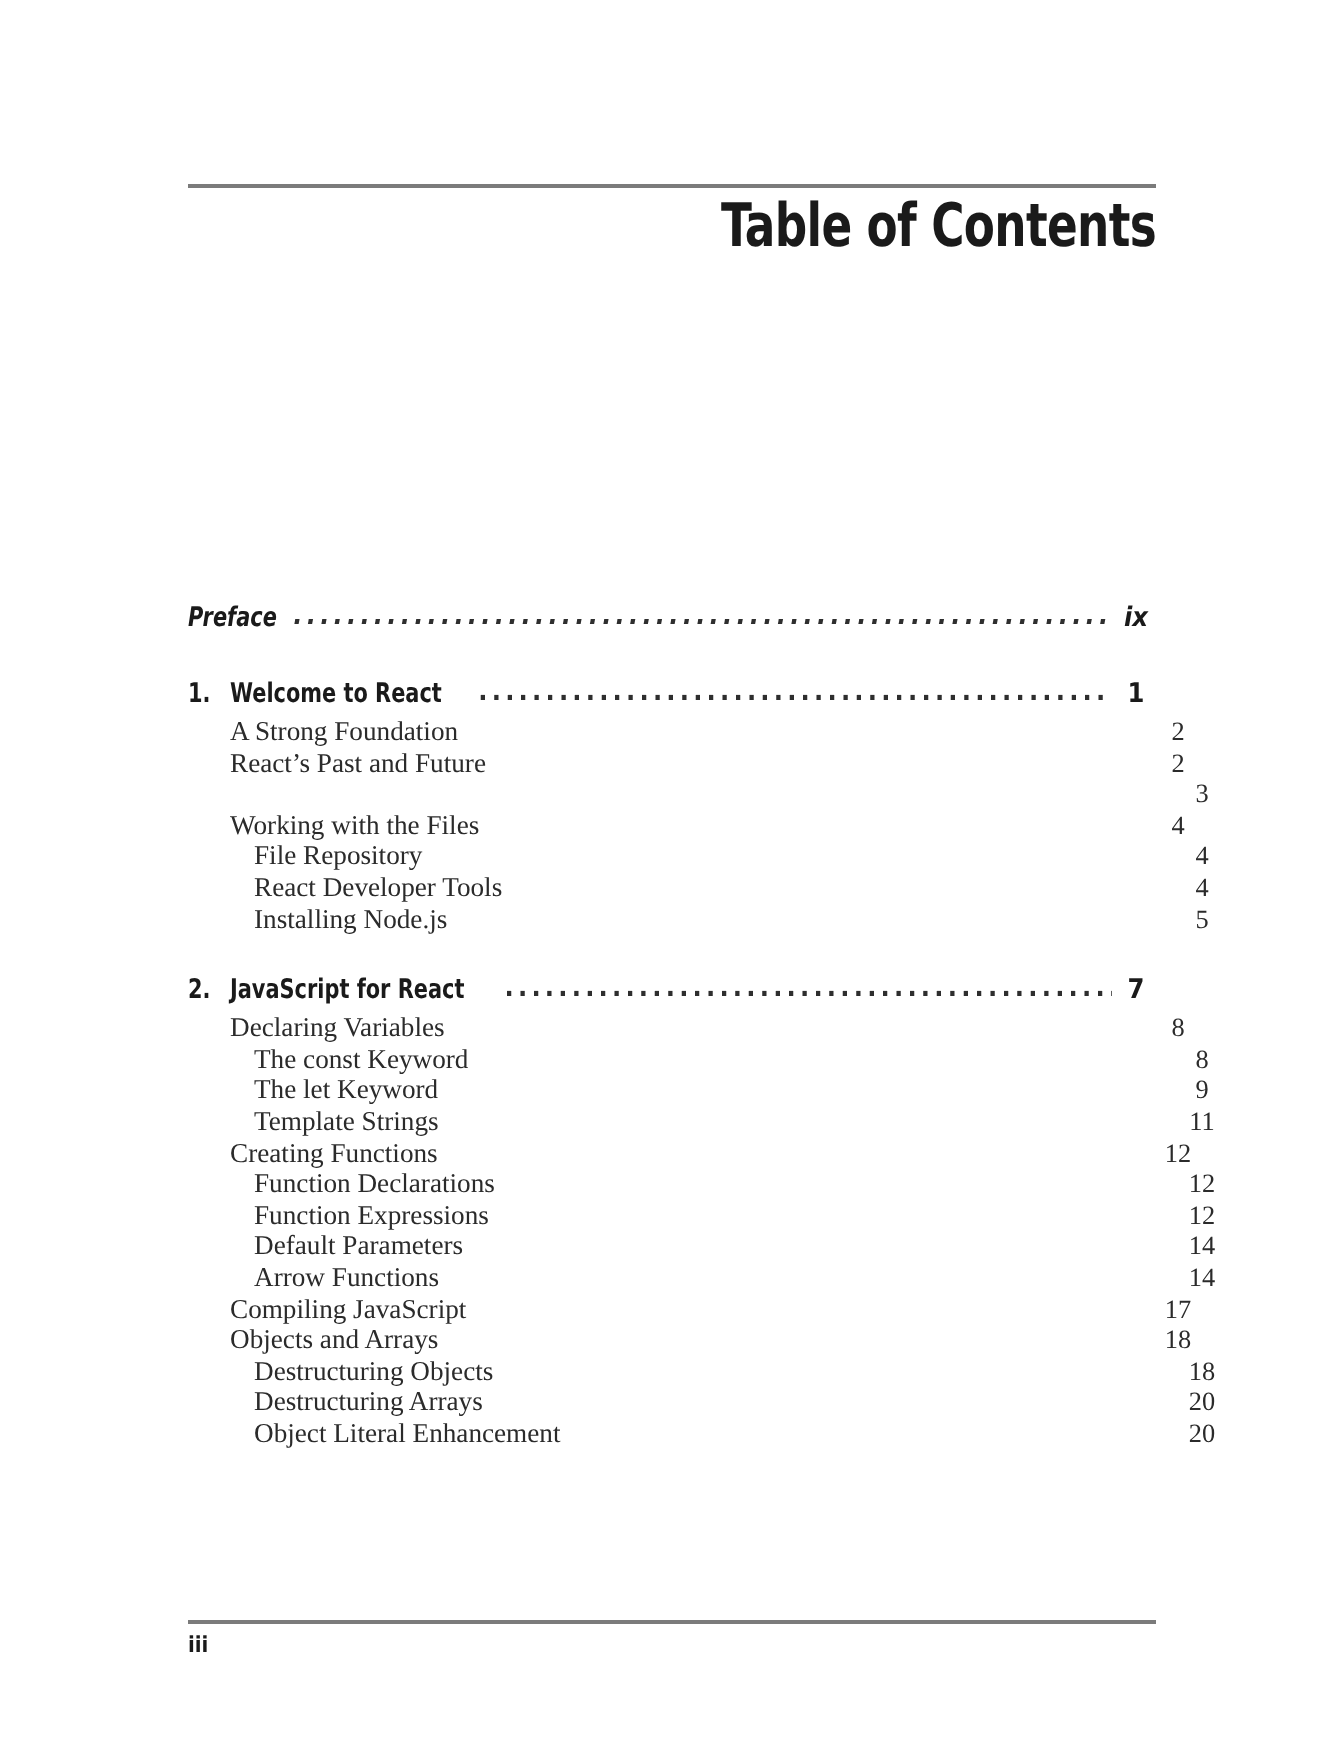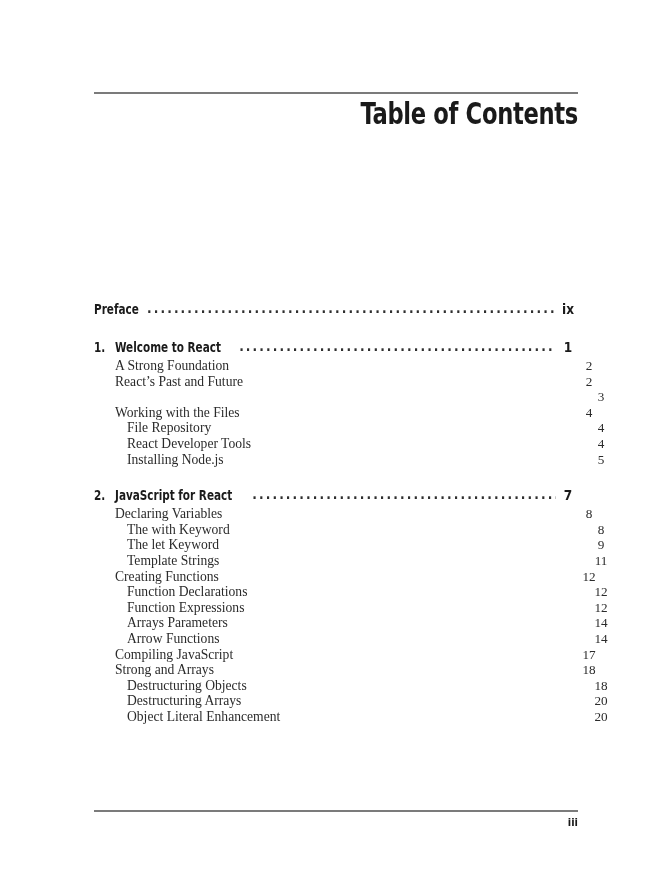--- a/index.html
+++ b/index.html
@@ -87,20 +87,21 @@
   .toc-leader.blank { visibility: hidden; }
 
   
   .row-front {
     font-family: "Liberation Sans Narrow", "DejaVu Sans Condensed", "Liberation Sans", sans-serif;
     font-weight: bold;
     font-size: 13.5px;
     line-height: 17px;
     color: #1a1a1a;
     margin-bottom: 21px;
+    font-style: italic;
   }
   .row-front .toc-label { transform: scaleX(0.86); transform-origin: left center; }
   .row-front .toc-page  { font-size: 13.5px; }
   .row-front .toc-leader {
     font-size: 13.5px;
     letter-spacing: 2.1px;
     position: relative;
     top: -1px;
   }
 
@@ -152,21 +153,20 @@
     top: 810px;
     width: 484px;
     height: 0;
     border-top: 2px solid #7b7b7b;
   }
   .folio {
     position: absolute;
     left: 94px;
     top: 816px;
     width: 484px;
-    text-align: right;
     font-family: "Liberation Sans Narrow", "DejaVu Sans Condensed", "Liberation Sans", sans-serif;
     font-weight: bold;
     font-size: 11px;
     color: #1a1a1a;
   }
 </style>
 </head>
 <body>
 
 <div class="page">
@@ -229,21 +229,21 @@
           <span class="toc-label">JavaScript for React</span>
           <span class="toc-leader">....................................................................................................................................................................................................................................................................</span>
           <span class="toc-page">7</span>
         </div>
         <div class="toc-row row-sec">
           <span class="toc-label">Declaring Variables</span>
           <span class="toc-leader blank">....................................................................................................................................................................................................................................................................</span>
           <span class="toc-page">8</span>
         </div>
         <div class="toc-row row-sub">
-          <span class="toc-label">The with Keyword</span>
+          <span class="toc-label">The const Keyword</span>
           <span class="toc-leader blank">....................................................................................................................................................................................................................................................................</span>
           <span class="toc-page">8</span>
         </div>
         <div class="toc-row row-sub">
           <span class="toc-label">The let Keyword</span>
           <span class="toc-leader blank">....................................................................................................................................................................................................................................................................</span>
           <span class="toc-page">9</span>
         </div>
         <div class="toc-row row-sub">
           <span class="toc-label">Template Strings</span>
@@ -259,36 +259,36 @@
           <span class="toc-label">Function Declarations</span>
           <span class="toc-leader blank">....................................................................................................................................................................................................................................................................</span>
           <span class="toc-page">12</span>
         </div>
         <div class="toc-row row-sub">
           <span class="toc-label">Function Expressions</span>
           <span class="toc-leader blank">....................................................................................................................................................................................................................................................................</span>
           <span class="toc-page">12</span>
         </div>
         <div class="toc-row row-sub">
-          <span class="toc-label">Arrays Parameters</span>
+          <span class="toc-label">Default Parameters</span>
           <span class="toc-leader blank">....................................................................................................................................................................................................................................................................</span>
           <span class="toc-page">14</span>
         </div>
         <div class="toc-row row-sub">
           <span class="toc-label">Arrow Functions</span>
           <span class="toc-leader blank">....................................................................................................................................................................................................................................................................</span>
           <span class="toc-page">14</span>
         </div>
         <div class="toc-row row-sec">
           <span class="toc-label">Compiling JavaScript</span>
           <span class="toc-leader blank">....................................................................................................................................................................................................................................................................</span>
           <span class="toc-page">17</span>
         </div>
         <div class="toc-row row-sec">
-          <span class="toc-label">Strong and Arrays</span>
+          <span class="toc-label">Objects and Arrays</span>
           <span class="toc-leader blank">....................................................................................................................................................................................................................................................................</span>
           <span class="toc-page">18</span>
         </div>
         <div class="toc-row row-sub">
           <span class="toc-label">Destructuring Objects</span>
           <span class="toc-leader blank">....................................................................................................................................................................................................................................................................</span>
           <span class="toc-page">18</span>
         </div>
         <div class="toc-row row-sub">
           <span class="toc-label">Destructuring Arrays</span>

